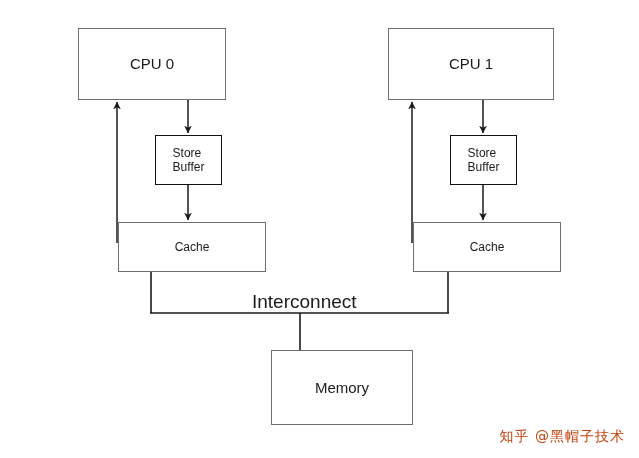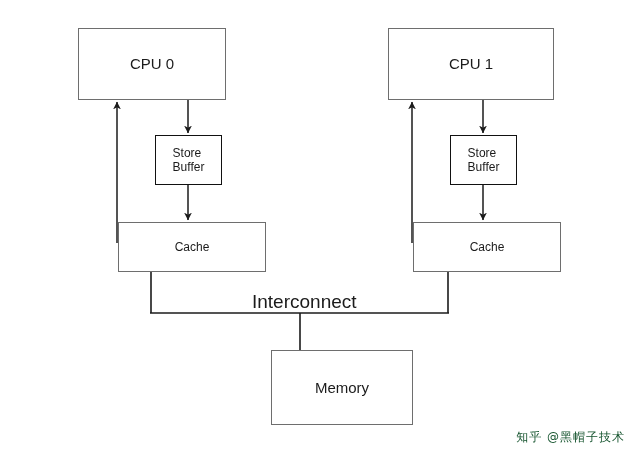--- a/index.html
+++ b/index.html
@@ -56,22 +56,22 @@
     top: 0;
     width: 639px;
     height: 458px;
     overflow: visible;
   }
 
   .watermark {
     position: absolute;
     right: 14px;
     bottom: 12px;
-    font-size: 12px;
-    color: #14532d;
+    font-size: 14px;
+    color: #c2410c;
     letter-spacing: 1px;
     white-space: nowrap;
     font-family: "DejaVu Sans", "Liberation Sans", sans-serif;
   }
 </style>
 </head>
 <body>
 
 <div id="canvas">
 

